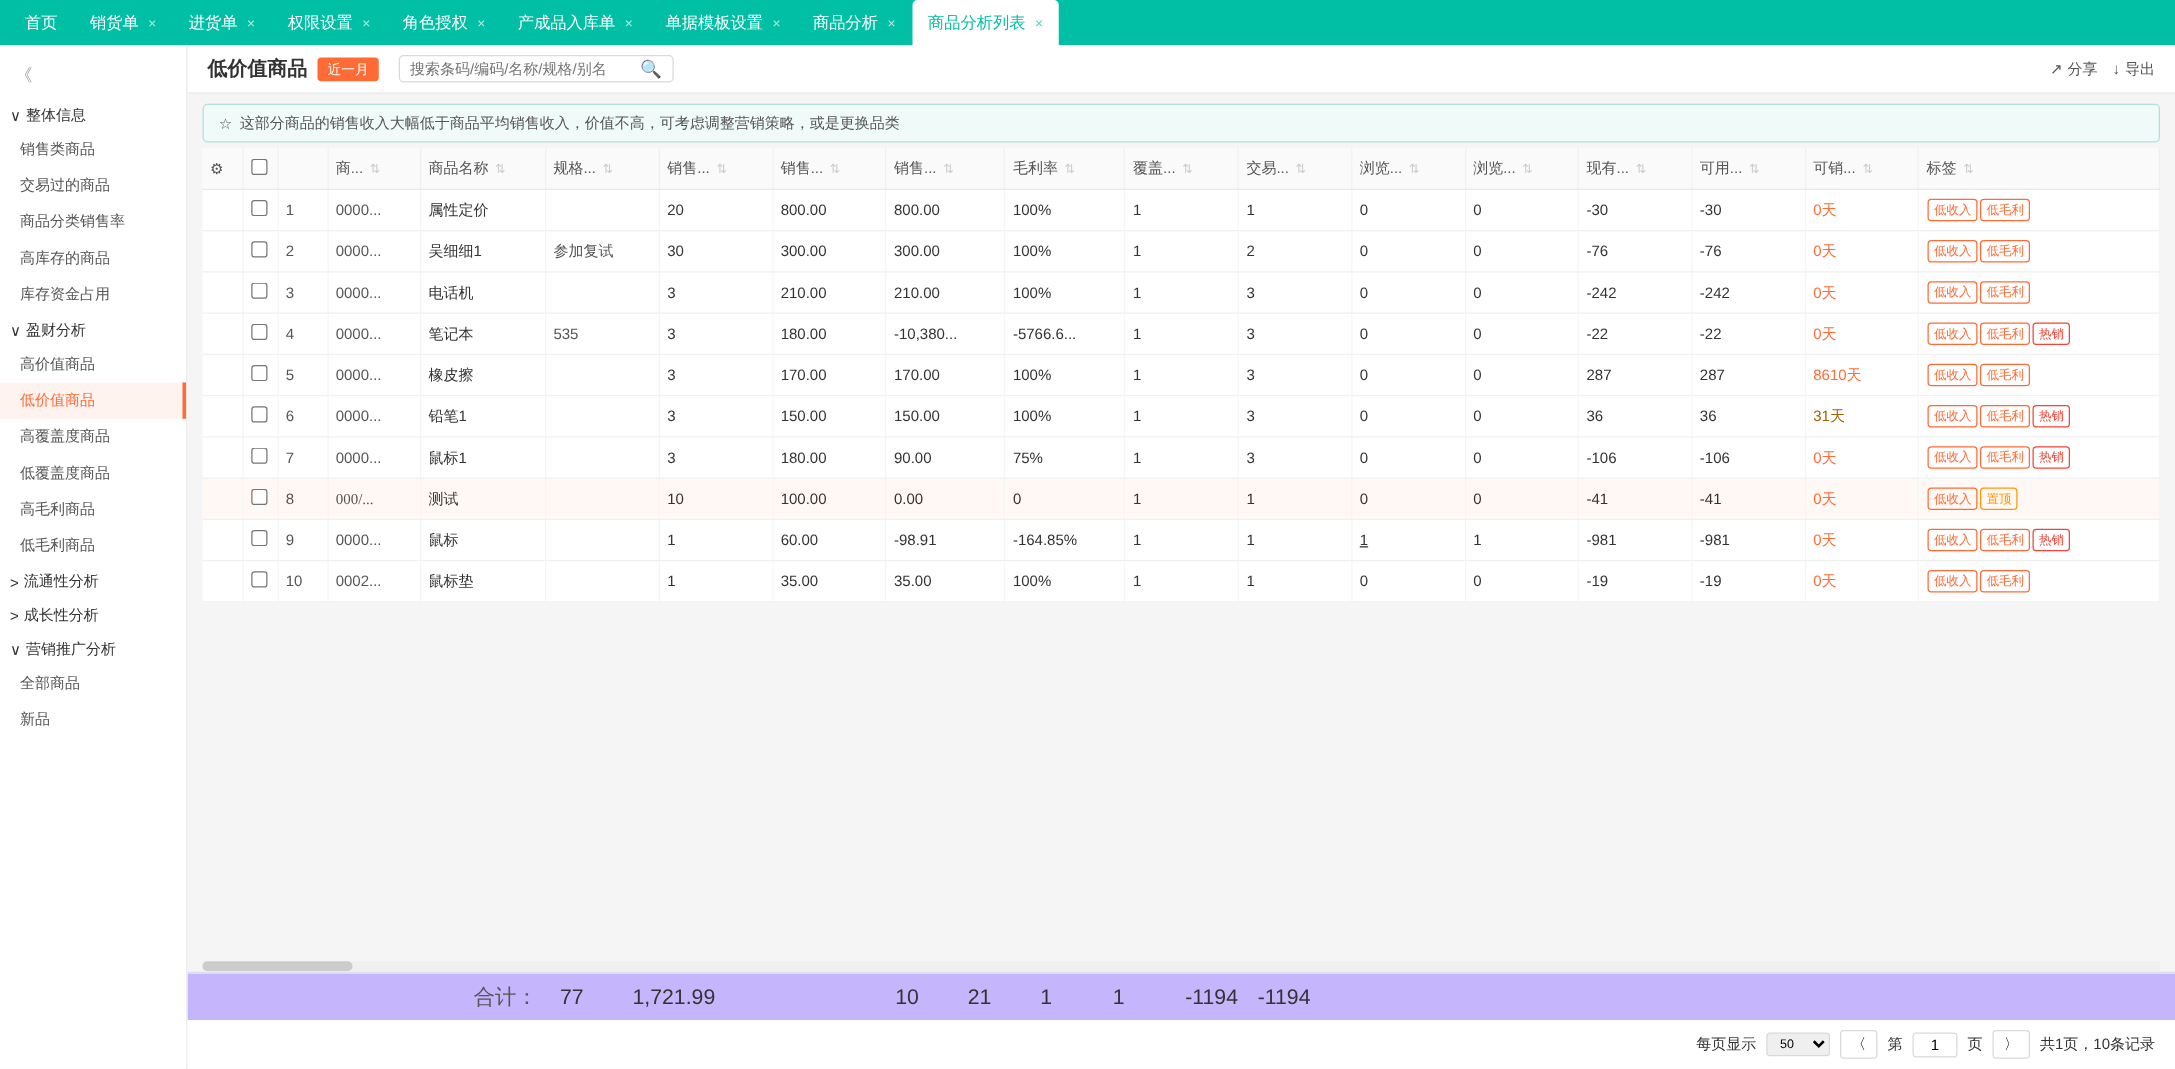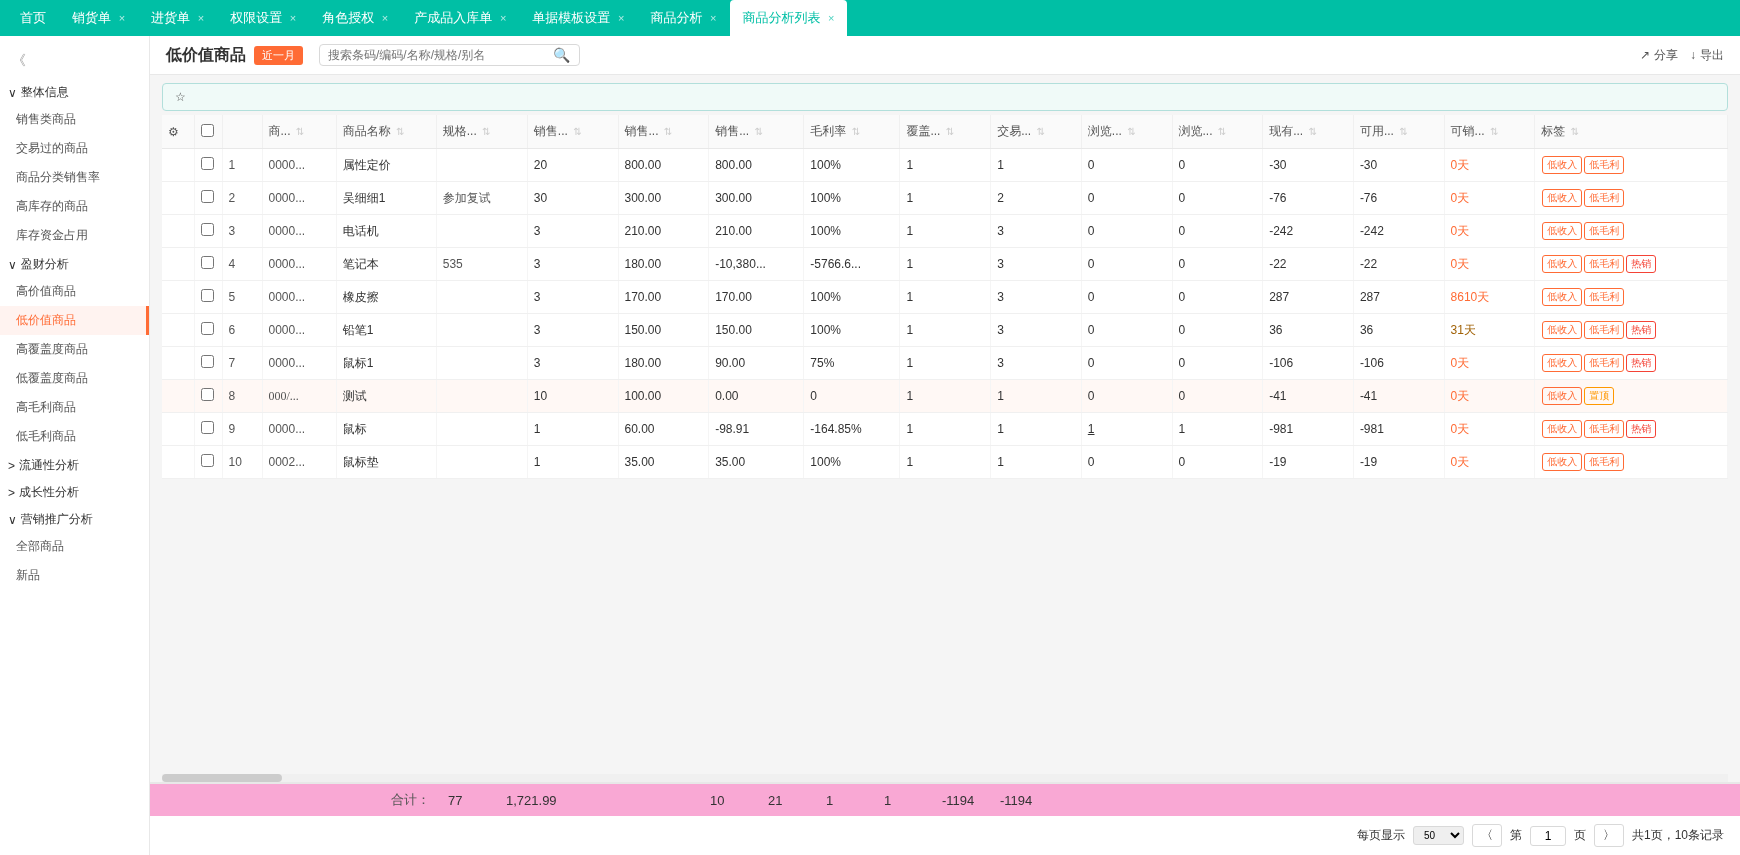--- a/index.html
+++ b/index.html
@@ -20,21 +20,21 @@
     .sidebar-item { padding: 6px 12px 6px 16px; cursor: pointer; color: #555; font-size: 12px; white-space: nowrap; }
     .sidebar-item.active { background: #fff3f0; color: #ff6b35; border-right: 3px solid #ff6b35; }
     
     
     .content { flex: 1; display: flex; flex-direction: column; overflow: hidden; background: #f5f5f5; }
     
     
     .content-header { background: #fff; padding: 8px 16px; display: flex; align-items: center; gap: 8px; border-bottom: 1px solid #e8e8e8; }
     .content-title { font-size: 16px; font-weight: 600; color: #333; }
     .tag-btn { background: #ff6b35; color: #fff; border: none; border-radius: 3px; padding: 2px 8px; font-size: 11px; cursor: pointer; }
-    .search-box { display: flex; align-items: center; border: 1px solid #d9d9d9; border-radius: 4px; padding: 2px 8px; margin-left: 8px; width: 261px; }
+    .search-box { display: flex; align-items: center; border: 1px solid #d9d9d9; border-radius: 4px; padding: 2px 8px; margin-left: 8px; width: 220px; }
     .search-box input { border: none; outline: none; font-size: 12px; width: 100%; color: #999; }
     .search-icon { color: #ff6b35; font-size: 14px; cursor: pointer; }
     .header-right { margin-left: auto; display: flex; gap: 12px; align-items: center; }
     .header-btn { display: flex; align-items: center; gap: 4px; color: #555; cursor: pointer; font-size: 12px; }
     
     
     .info-bar { background: #f0faf8; border: 1px solid #b2dfdb; margin: 8px 12px 4px; padding: 6px 12px; border-radius: 4px; font-size: 12px; color: #555; display: flex; align-items: center; gap: 6px; }
     
     
     .table-container { flex: 1; overflow: auto; padding: 0 12px; }
@@ -143,20 +143,21 @@
         </div>
         <div class="header-btn">
           <span>↓</span>
           <span>导出</span>
         </div>
       </div>
     </div>
 
     <div class="info-bar">
       <span>☆</span>
+      <span>这部分商品的销售收入大幅低于商品平均销售收入，价值不高，可考虑调整营销策略，或是更换品类</span>
     </div>
 
     <div class="table-container">
       <table>
         <thead>
           <tr>
             <th style="width:32px;">⚙</th>
             <th style="width:28px;"><input type="checkbox" style=""></th>
             <th style="width:40px;"></th>
             <th>商... <span class="sort-icon">⇅</span></th>
@@ -379,21 +380,21 @@
   </tr>
           </tbody>
       </table>
     </div>
 
     <div class="table-scroll-bar">
       <div class="table-scroll-thumb"></div>
     </div>
 
     <div class="table-footer">
-      <div style="display:flex;align-items:center;background:#f9a8d4;padding:7px 12px;border-top:1px solid #e8e8e8;font-size:13px;">
+      <div style="display:flex;align-items:center;background:#c4b5fd;padding:7px 12px;border-top:1px solid #e8e8e8;font-size:17px;">
         <div style="width:280px;text-align:right;padding-right:12px;color:#555;">合计：</div>
         <div style="display:flex;gap:0;">
           <span style="min-width:58px;padding:0 6px;">77</span>
           <span style="min-width:72px;padding:0 6px;">1,721.99</span>
           <span style="min-width:72px;padding:0 6px;"></span>
           <span style="min-width:60px;padding:0 6px;"></span>
           <span style="min-width:58px;padding:0 6px;">10</span>
           <span style="min-width:58px;padding:0 6px;">21</span>
           <span style="min-width:58px;padding:0 6px;">1</span>
           <span style="min-width:58px;padding:0 6px;">1</span>

